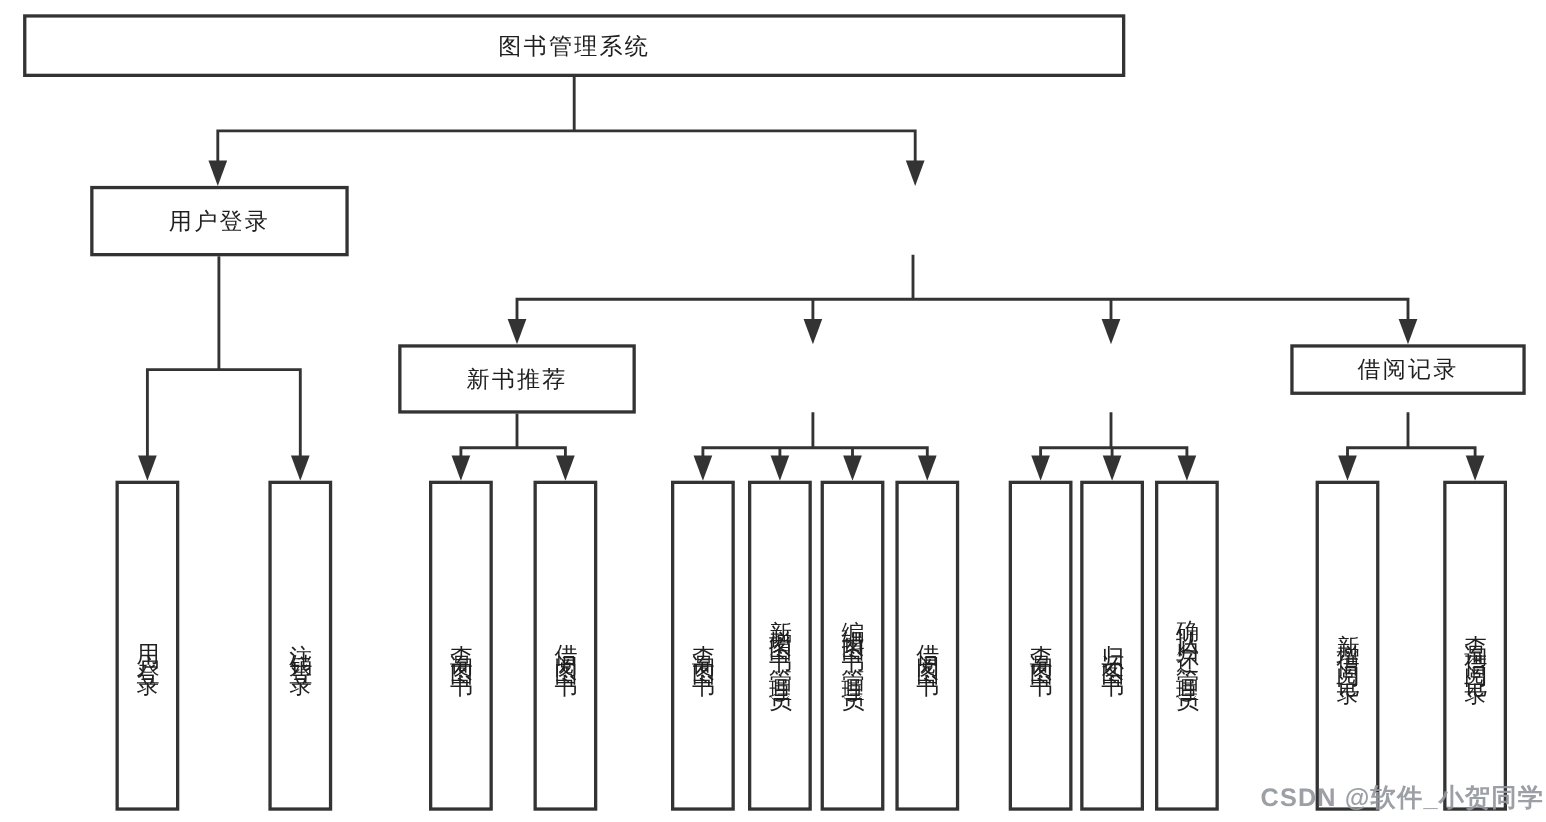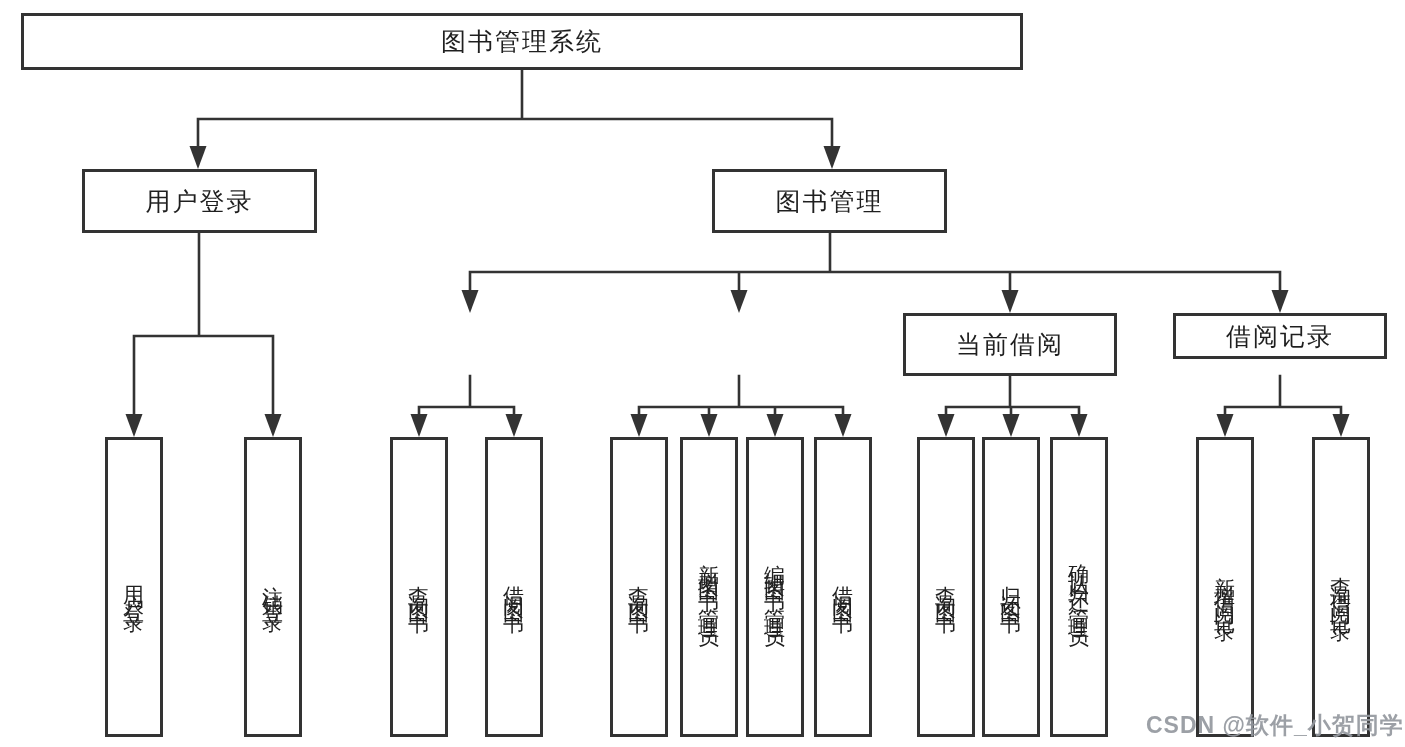--- a/index.html
+++ b/index.html
@@ -6,21 +6,21 @@
   .stage{
     position:relative;width:1405px;height:747px;background:#ffffff;
     font-family:"Liberation Sans","DejaVu Sans",sans-serif;overflow:hidden;
   }
   svg.connectors{position:absolute;left:0;top:0;z-index:1;}
   .node{
     position:absolute;box-sizing:border-box;background:#ffffff;
     border:3px solid #333333;color:#1f1f1f;z-index:2;
     display:flex;align-items:center;justify-content:center;text-align:center;
   }
-  .h{font-size:25px;letter-spacing:2px;}
+  .h{font-size:21px;letter-spacing:2px;}
   .v{font-size:21px;}
   .v span{
     writing-mode:vertical-rl;text-orientation:mixed;
     letter-spacing:9px;line-height:1.1;display:block;
   }
   .watermark{
     position:absolute;left:1146px;top:710px;z-index:5;
     font-size:23px;color:rgba(148,152,158,0.92);letter-spacing:1px;white-space:nowrap;font-weight:bold;
   }
 </style>
@@ -60,26 +60,23 @@
       </g>
   </svg>
 
   <div class="node h" style="left:21px;top:13px;width:1002px;height:57px">
     <span>图书管理系统</span>
   </div>
 
   <div class="node h" style="left:82px;top:169px;width:235px;height:64px">
     <span>用户登录</span>
   </div>
-  <div class="node h" style="left:712px;top:169px;width:235px;height:64px">
-    <span>图书管理</span>
-  </div>
 
-  <div class="node h" style="left:903px;top:313px;width:214px;height:63px">
-    <span>当前借阅</span>
+  <div class="node h" style="left:362px;top:313px;width:216px;height:63px">
+    <span>新书推荐</span>
   </div>
   <div class="node h" style="left:1173px;top:313px;width:214px;height:46px">
     <span>借阅记录</span>
   </div>
 
   <div class="node v" style="left:105px;top:437px;width:58px;height:300px">
     <span>用户登录</span>
   </div>
   <div class="node v" style="left:244px;top:437px;width:58px;height:300px">
     <span>注销登录</span>

